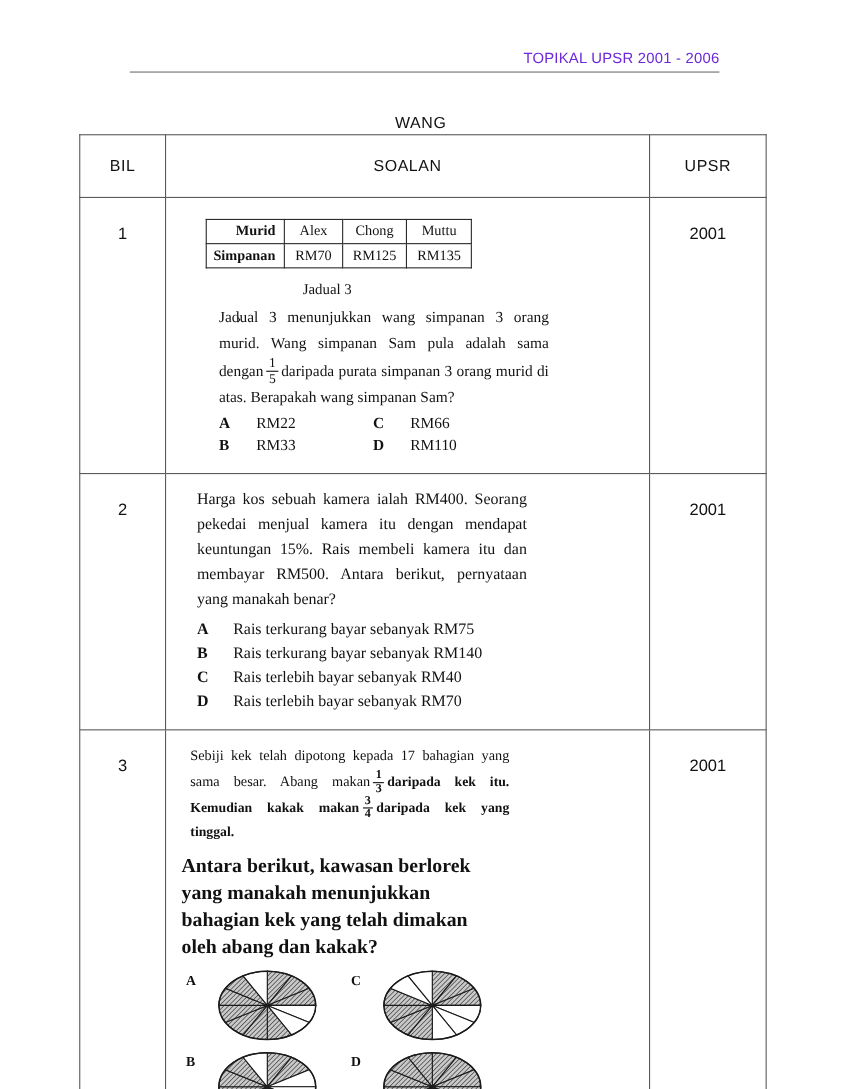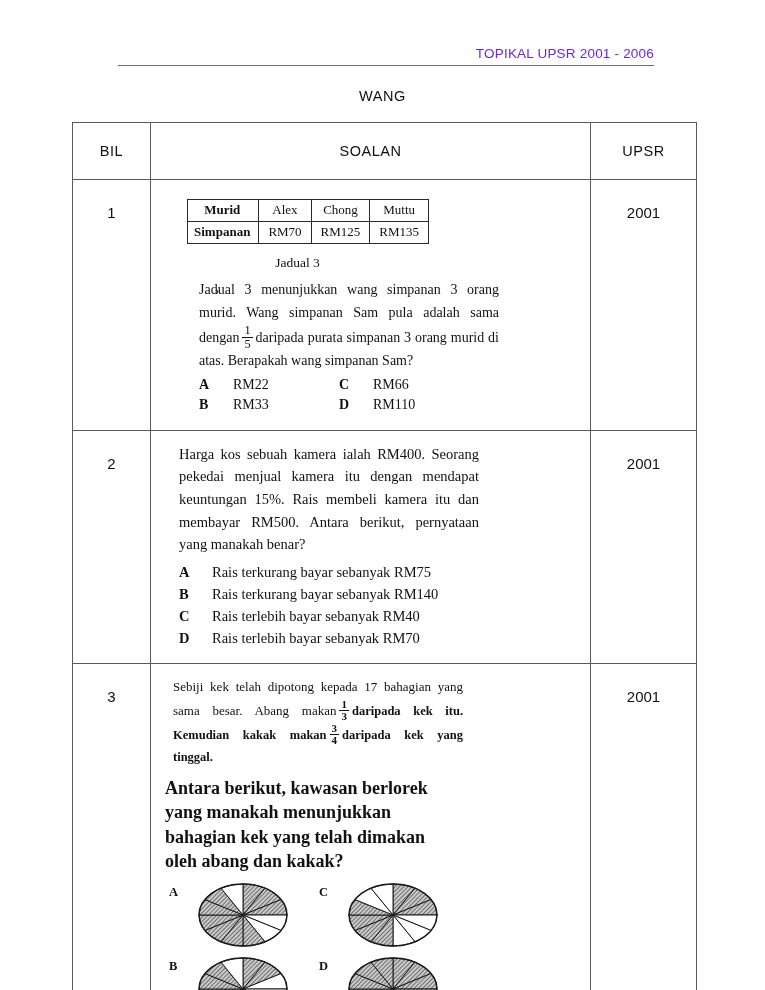--- a/index.html
+++ b/index.html
@@ -30,21 +30,21 @@
     font-family: "Liberation Sans", sans-serif;
     font-size: 13.5px;
     letter-spacing: 0.2px;
     color: #6d28d9;
   }
 
   
   .doc-title {
     position: absolute;
     left: 0;
-    top: 88px;
+    top: 104px;
     width: 765px;
     text-align: center;
     font-family: "Liberation Sans", sans-serif;
     font-size: 14.5px;
     letter-spacing: 0.6px;
     color: #111;
   }
 
   
   .main-table {
@@ -99,21 +99,21 @@
     font-size: 13px;
   }
   .jadual td {
     border: 1.4px solid #2a2a2a;
     padding: 2px 9px 3px 9px;
     text-align: center;
     white-space: nowrap;
   }
   .jadual td.rowhead {
     font-weight: bold;
-    text-align: center;
+    text-align: right;
     padding-left: 6px;
     padding-right: 8px;
   }
   .jadual-cap {
     margin: 11px 0 0 0;
     text-align: center;
     font-weight: normal;
     font-size: 13.5px;
     padding-right: 170px;
   }

